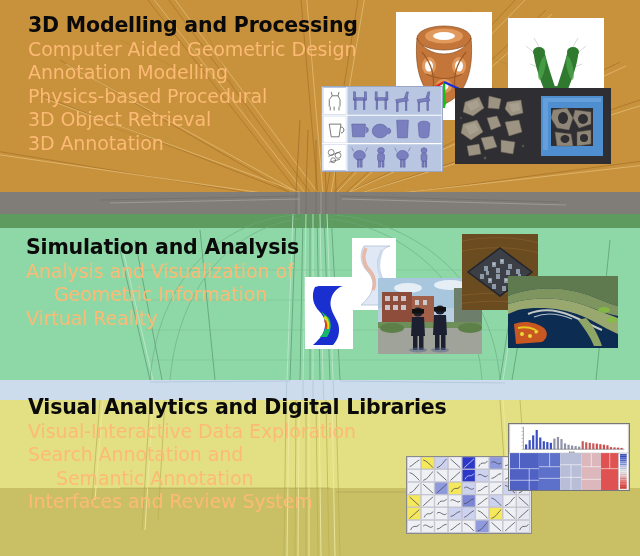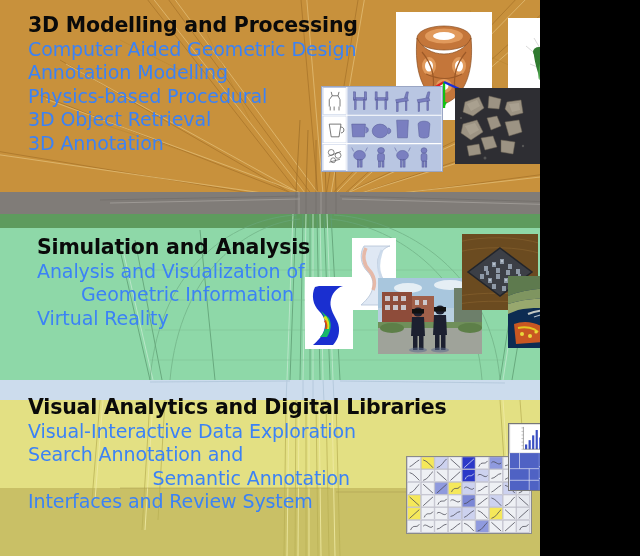--- a/index.html
+++ b/index.html
@@ -4,21 +4,21 @@
 <style>
   * { margin:0; padding:0; box-sizing:border-box; }
   html,body { width:640px; height:556px; }
   body {
     font-family:"DejaVu Sans", sans-serif;
     background:#000;
     overflow:hidden;
   }
   #poster {
     position:relative;
-    width:540px; height:556px;
+    width:640px; height:556px;
     overflow:hidden;
   }
 
   
   .band { position:absolute; left:0; width:640px; }
   #band-orange { top:0;   height:192px; background:#c8913c; }
   #band-gray   { top:192px; height:22px; background:#807c78; }
   #band-green  { top:214px; height:166px; background:#8ed8a8; }
   #band-blue   { top:380px; height:20px;  background:#ccdced; }
   #band-yellow { top:400px; height:156px; background:#e3e083; }
@@ -45,29 +45,29 @@
   .sec-title {
     font-weight:bold;
     font-size:20.5px;
     color:#0a0a0a;
     letter-spacing:-0.2px;
     white-space:nowrap;
     line-height:1.16;
   }
   .sec-line {
     font-size:19px;
-    color:#3b82f6;
+    color:#fdba74;
     white-space:nowrap;
     line-height:1.235;
     letter-spacing:-0.1px;
   }
-  .sec-line.indent { padding-left:28px;text-align:center; }
+  .sec-line.indent { padding-left:28px; }
 
   #text-modelling { left:28px; top:14px; }
-  #text-simulation { left:26px; top:236px;margin-left:11px; }
+  #text-simulation { left:26px; top:236px; }
   #text-analytics { left:28px; top:396px; }
 
   
   .thumb {
     position:absolute;
     z-index:5;
     overflow:hidden;
     background:#fff;
   }
   .thumb svg, .thumb .inner { display:block; width:100%; height:100%; }

